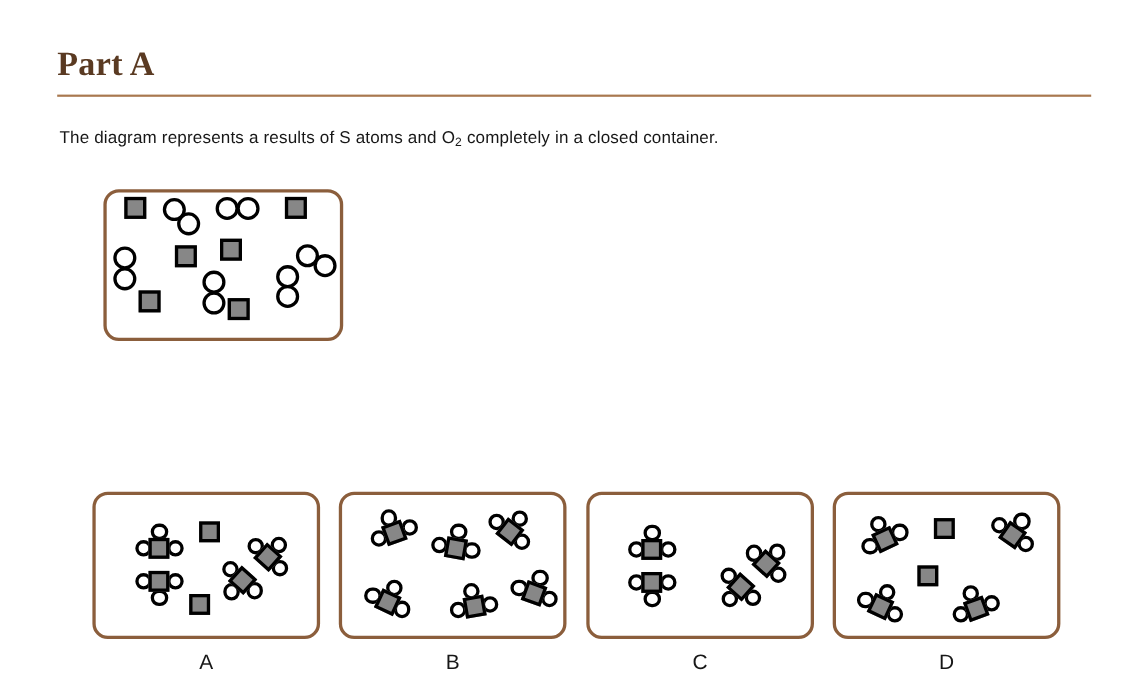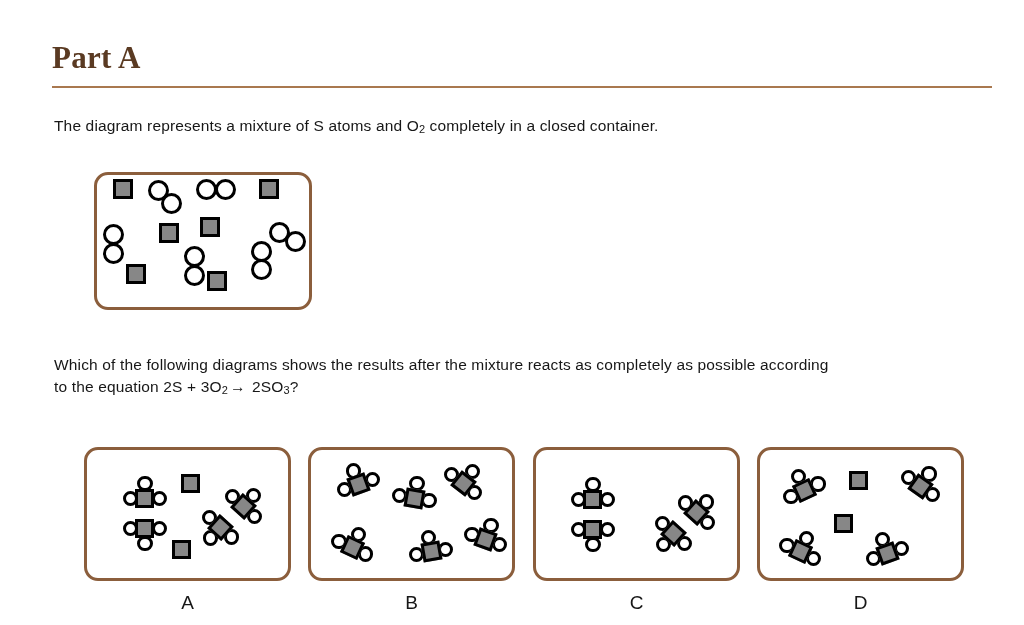--- a/index.html
+++ b/index.html
@@ -132,21 +132,21 @@
   #option-label-D { left: 757px; }
 </style>
 </head>
 <body>
 
 <div class="page">
 
   <div id="part-title">Part A</div>
   <div id="title-divider"></div>
 
-  <div class="body-text" id="intro-text"><span>The diagram represents a mixture of S atoms and O</span><sub>2</sub><span> completely in a closed container.</span></div>
+  <div class="body-text" id="intro-text"><span>The diagram represents a results of S atoms and O</span><sub>2</sub><span> completely in a closed container.</span></div>
 
   <div class="mol-box" id="main-container">
     <div class="inner" id="mixture-inner">
         <div class="s-square" style="width: 20px; height: 20px; left: 16.16px; top: 3.8px; background: rgb(135, 135, 135); border-color: rgb(0, 0, 0);"></div>
         <div class="s-square" style="width: 20px; height: 20px; left: 162.22px; top: 3.8px; background: rgb(135, 135, 135); border-color: rgb(0, 0, 0);"></div>
         <div class="s-square" style="width: 20px; height: 20px; left: 103.36px; top: 42.44px; background: rgb(135, 135, 135); border-color: rgb(0, 0, 0);"></div>
         <div class="s-square" style="width: 20px; height: 20px; left: 61.94px; top: 47.96px; background: rgb(135, 135, 135); border-color: rgb(0, 0, 0);"></div>
         <div class="s-square" style="width: 20px; height: 20px; left: 29.24px; top: 89.36px; background: rgb(135, 135, 135); border-color: rgb(0, 0, 0);"></div>
         <div class="s-square" style="width: 20px; height: 20px; left: 109.9px; top: 96.26px; background: rgb(135, 135, 135); border-color: rgb(0, 0, 0);"></div>
         <div class="particle" style="left: 0px; top: 0px; width: 100%; height: 100%;">
@@ -169,21 +169,20 @@
           <div class="o-circle" style="width: 21px; height: 21px; left: 86.51px; top: 71.34px; background: rgb(255, 255, 255); border-color: rgb(0, 0, 0);"></div>
           <div class="o-circle" style="width: 21px; height: 21px; left: 86.51px; top: 89.82px; background: rgb(255, 255, 255); border-color: rgb(0, 0, 0);"></div>
         </div>
         <div class="particle" style="left: 0px; top: 0px; width: 100%; height: 100%;">
           <div class="o-circle" style="width: 21px; height: 21px; left: 154.09px; top: 65.82px; background: rgb(255, 255, 255); border-color: rgb(0, 0, 0);"></div>
           <div class="o-circle" style="width: 21px; height: 21px; left: 154.09px; top: 84.3px; background: rgb(255, 255, 255); border-color: rgb(0, 0, 0);"></div>
         </div>
       </div>
   </div>
 
-  <div class="body-text" id="question-text"><span>Which of the following diagrams shows the results after the mixture reacts as completely as possible according</span><br><span>to the equation 2S + 3O</span><sub>2</sub><span class="arrow">→</span><span> 2SO</span><sub>3</sub><span>?</span></div>
 
   <div class="mol-box option-box" id="option-box-A">
     <div class="inner" id="opt-A-inner">
         <div class="particle" style="left: 0px; top: 0px; width: 100%; height: 100%;">
           <div class="o-circle" style="width: 15.2px; height: 15.2px; left: 50.36px; top: 25.82px; background: rgb(255, 255, 255); border-color: rgb(0, 0, 0);"></div>
           <div class="o-circle" style="width: 15.2px; height: 15.2px; left: 35.54px; top: 40.64px; background: rgb(255, 255, 255); border-color: rgb(0, 0, 0);"></div>
           <div class="o-circle" style="width: 15.2px; height: 15.2px; left: 65.18px; top: 40.64px; background: rgb(255, 255, 255); border-color: rgb(0, 0, 0);"></div>
           <div class="s-square" style="width: 19px; height: 19px; left: 48.46px; top: 38.74px; background: rgb(135, 135, 135); border-color: rgb(0, 0, 0);"></div>
         </div>
         <div class="particle" style="left: 0px; top: 0px; width: 100%; height: 100%;">

